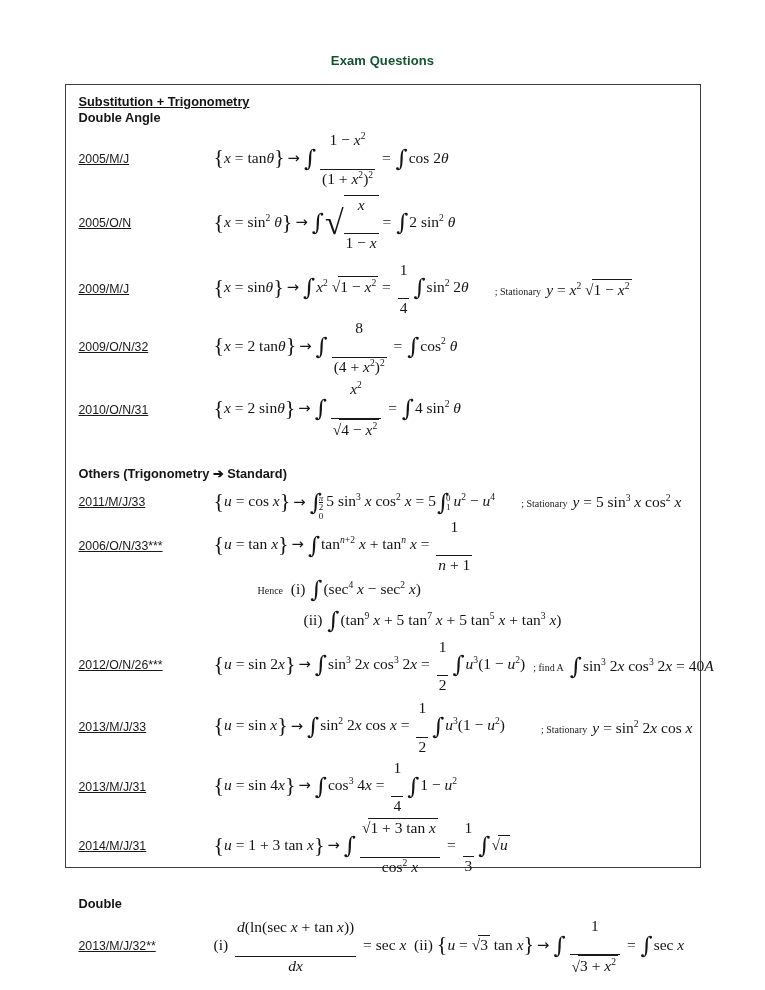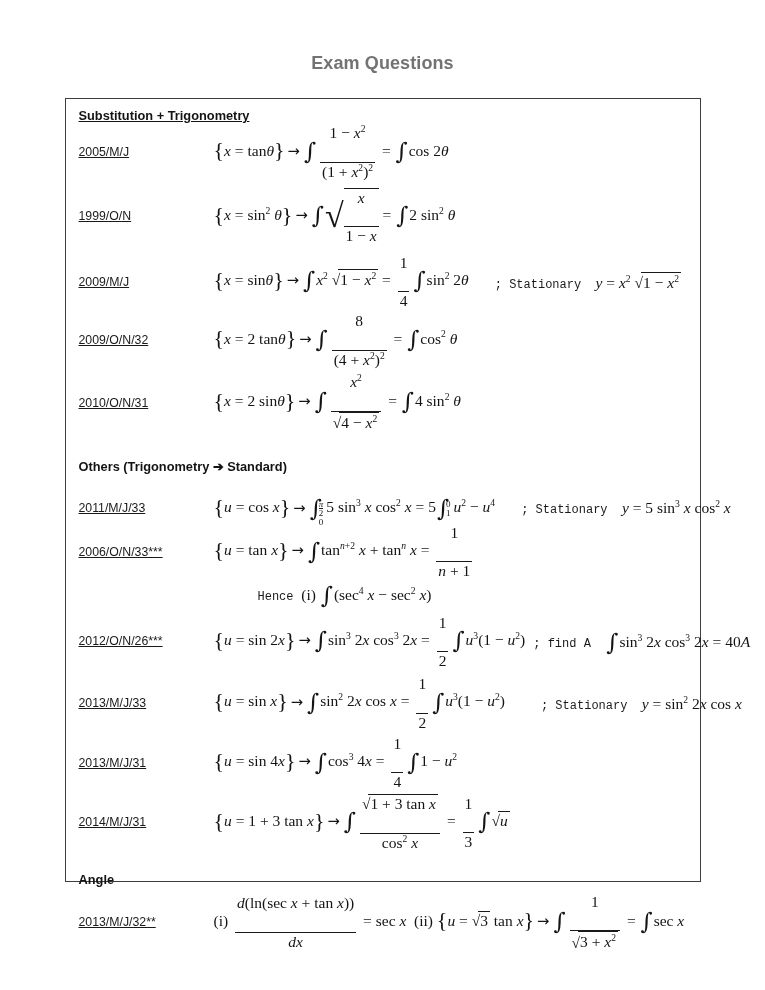--- a/index.html
+++ b/index.html
@@ -1,22 +1,22 @@
 <!DOCTYPE html>
 <html><head>
 <meta charset="utf-8">
 <style>
   html,body{margin:0;padding:0;}
   body{
     width:765px;height:990px;background:#ffffff;position:relative;
     font-family:"Liberation Sans",sans-serif;color:#1a1a1a;overflow:hidden;
   }
   .title{
-    margin:53px 0 24px;text-align:center;font-weight:bold;font-size:18px;
-    letter-spacing:.1px;color:#737373;
+    margin:53px 0 16px;text-align:center;font-weight:bold;font-size:13px;
+    letter-spacing:.1px;color:#14532d;
   }
   .box{
     margin:0 auto;width:636px;height:784px;border:1.6px solid #3d3d3d;
     box-sizing:border-box;padding:9px 13px;background:#fff;
   }
   .h{font-weight:bold;font-size:12.8px;line-height:16px;color:#141414;}
   .h.u{text-decoration:underline;}
   .row{display:flex;align-items:center;min-height:24px;}
   .lab{width:135px;flex-shrink:0;font-size:12.3px;color:#1a1a1a;text-decoration:underline;}
   .m{
@@ -39,61 +39,62 @@
   .ovf{display:inline-block;vertical-align:middle;border-top:1.3px solid #1a1a1a;}
   .ovf .fr{margin:0;vertical-align:top;}
   .lims{
     display:inline-flex;flex-direction:column;justify-content:space-between;
     height:2.05em;vertical-align:middle;font-size:0.58em;line-height:1;
     margin:0 3px 0 -4px;text-align:left;
   }
   .frx{display:inline-block;text-align:center;line-height:0.95;}
   .frx>span{display:block;}
   .frx>span+span{border-top:1px solid #1a1a1a;}
-  .lbl{font-family:Liberation Mono, monospace;font-size:12px;color:#1a1a1a;}
+  .lbl{font-family:Liberation Serif, serif;font-size:10px;color:#1a1a1a;}
   .note{margin-left:26px;}
 </style>
 </head>
 <body>
 
 <div>
 
   <div class="title">Exam Questions</div>
 
   <div class="box">
 
     <div class="h u">Substitution + Trigonometry</div>
+    <div class="h" style="margin-bottom:5px">Double Angle</div>
 
     <div class="row" style="margin-bottom:8px">
       <div class="lab">2005/M/J</div>
       <div class="m"><span class="br">{</span><i>x</i> = tan<i>θ</i><span class="br">}</span><span class="ar">→</span><span class="int">∫</span><span class="fr"><span>1 − <i>x</i><sup>2</sup></span><span>(1 + <i>x</i><sup>2</sup>)<sup>2</sup></span></span> = <span class="int">∫</span>cos 2<i>θ</i></div>
     </div>
 
     <div class="row" style="margin-bottom:9px">
-      <div class="lab">1999/O/N</div>
+      <div class="lab">2005/O/N</div>
       <div class="m"><span class="br">{</span><i>x</i> = sin<sup>2</sup> <i>θ</i><span class="br">}</span><span class="ar">→</span><span class="int">∫</span><span class="rd2">√</span><span class="ovf"><span class="fr"><span><i>x</i></span><span>1 − <i>x</i></span></span></span> = <span class="int">∫</span>2 sin<sup>2</sup> <i>θ</i></div>
     </div>
 
     <div class="row" style="margin-bottom:3px">
       <div class="lab">2009/M/J</div>
       <div class="m"><span class="br">{</span><i>x</i> = sin<i>θ</i><span class="br">}</span><span class="ar">→</span><span class="int">∫</span><i>x</i><sup>2</sup> <span class="rd">√</span><span class="ov2">1 − <i>x</i><sup>2</sup></span> = <span class="fr"><span>1</span><span>4</span></span><span class="int">∫</span>sin<sup>2</sup> 2<i>θ</i></div>
       <div class="m note"><span class="lbl">; Stationary&nbsp; </span><i>y</i> = <i>x</i><sup>2</sup> <span class="rd">√</span><span class="ov2">1 − <i>x</i><sup>2</sup></span></div>
     </div>
 
     <div class="row" style="margin-bottom:5px">
       <div class="lab">2009/O/N/32</div>
       <div class="m"><span class="br">{</span><i>x</i> = 2 tan<i>θ</i><span class="br">}</span><span class="ar">→</span><span class="int">∫</span><span class="fr"><span>8</span><span>(4 + <i>x</i><sup>2</sup>)<sup>2</sup></span></span> = <span class="int">∫</span>cos<sup>2</sup> <i>θ</i></div>
     </div>
 
     <div class="row">
       <div class="lab">2010/O/N/31</div>
       <div class="m"><span class="br">{</span><i>x</i> = 2 sin<i>θ</i><span class="br">}</span><span class="ar">→</span><span class="int">∫</span><span class="fr"><span><i>x</i><sup>2</sup></span><span><span class="rd">√</span><span class="ov2">4 − <i>x</i><sup>2</sup></span></span></span> = <span class="int">∫</span>4 sin<sup>2</sup> <i>θ</i></div>
     </div>
 
-    <div class="h" style="margin:27px 0 21px">Others (Trigonometry ➔ Standard)</div>
+    <div class="h" style="margin:27px 0 8px">Others (Trigonometry ➔ Standard)</div>
 
     <div class="row" style="margin-bottom:4px">
       <div class="lab">2011/M/J/33</div>
       <div class="m"><span class="br">{</span><i>u</i> = cos <i>x</i><span class="br">}</span><span class="ar">→</span><span class="int">∫</span><span class="lims">
             <span><span class="frx"><span><i>π</i></span><span>2</span></span></span>
             <span>0</span>
           </span>5 sin<sup>3</sup> <i>x</i> cos<sup>2</sup> <i>x</i> = 5<span class="int">∫</span><span class="lims">
             <span>0</span>
             <span>1</span>
           </span><i>u</i><sup>2</sup> − <i>u</i><sup>4</sup></div>
@@ -102,20 +103,23 @@
 
     <div class="row" style="margin-bottom:3px">
       <div class="lab">2006/O/N/33***</div>
       <div class="m"><span class="br">{</span><i>u</i> = tan <i>x</i><span class="br">}</span><span class="ar">→</span><span class="int">∫</span>tan<sup><i>n</i>+2</sup> <i>x</i> + tan<sup><i>n</i></sup> <i>x</i> = <span class="fr"><span>1</span><span><i>n</i> + 1</span></span></div>
     </div>
 
     <div class="row" style="margin-left:179px;margin-bottom:7px">
       <div class="m"><span class="lbl">Hence</span>&nbsp;&nbsp;(i) <span class="int">∫</span>(sec<sup>4</sup> <i>x</i> − sec<sup>2</sup> <i>x</i>)</div>
     </div>
 
+    <div class="row" style="margin-left:225px;margin-bottom:6px">
+      <div class="m">(ii) <span class="int">∫</span>(tan<sup>9</sup> <i>x</i> + 5 tan<sup>7</sup> <i>x</i> + 5 tan<sup>5</sup> <i>x</i> + tan<sup>3</sup> <i>x</i>)</div>
+    </div>
 
     <div class="row" style="margin-bottom:6px">
       <div class="lab">2012/O/N/26***</div>
       <div class="m"><span class="br">{</span><i>u</i> = sin 2<i>x</i><span class="br">}</span><span class="ar">→</span><span class="int">∫</span>sin<sup>3</sup> 2<i>x</i> cos<sup>3</sup> 2<i>x</i> = <span class="fr"><span>1</span><span>2</span></span><span class="int">∫</span><i>u</i><sup>3</sup>(1 − <i>u</i><sup>2</sup>)</div>
       <div class="m note" style="margin-left:8px"><span class="lbl">; find A&nbsp; </span><span class="int">∫</span>sin<sup>3</sup> 2<i>x</i> cos<sup>3</sup> 2<i>x</i> = 40<i>A</i></div>
     </div>
 
     <div class="row" style="margin-bottom:4px">
       <div class="lab">2013/M/J/33</div>
       <div class="m"><span class="br">{</span><i>u</i> = sin <i>x</i><span class="br">}</span><span class="ar">→</span><span class="int">∫</span>sin<sup>2</sup> 2<i>x</i> cos <i>x</i> = <span class="fr"><span>1</span><span>2</span></span><span class="int">∫</span><i>u</i><sup>3</sup>(1 − <i>u</i><sup>2</sup>)</div>
@@ -125,21 +129,21 @@
     <div class="row" style="margin-bottom:3px">
       <div class="lab">2013/M/J/31</div>
       <div class="m"><span class="br">{</span><i>u</i> = sin 4<i>x</i><span class="br">}</span><span class="ar">→</span><span class="int">∫</span>cos<sup>3</sup> 4<i>x</i> = <span class="fr"><span>1</span><span>4</span></span><span class="int">∫</span>1 − <i>u</i><sup>2</sup></div>
     </div>
 
     <div class="row">
       <div class="lab">2014/M/J/31</div>
       <div class="m"><span class="br">{</span><i>u</i> = 1 + 3 tan <i>x</i><span class="br">}</span><span class="ar">→</span><span class="int">∫</span><span class="fr"><span><span class="rd">√</span><span class="ov2">1 + 3 tan <i>x</i></span></span><span>cos<sup>2</sup> <i>x</i></span></span> = <span class="fr"><span>1</span><span>3</span></span><span class="int">∫</span><span class="rd">√</span><span class="ov2"><i>u</i></span></div>
     </div>
 
-    <div class="h" style="margin:21px 0 5px">Angle</div>
+    <div class="h" style="margin:21px 0 5px">Double</div>
 
     <div class="row">
       <div class="lab">2013/M/J/32**</div>
       <div class="m">(i) <span class="fr"><span><i>d</i>(ln(sec <i>x</i> + tan <i>x</i>))</span><span><i>dx</i></span></span> = sec <i>x</i>&nbsp;&nbsp;(ii) <span class="br">{</span><i>u</i> = <span class="rd">√</span><span class="ov2">3</span> tan <i>x</i><span class="br">}</span><span class="ar">→</span><span class="int">∫</span><span class="fr"><span>1</span><span><span class="rd">√</span><span class="ov2">3 + <i>x</i><sup>2</sup></span></span></span> = <span class="int">∫</span>sec <i>x</i></div>
     </div>
 
   </div>
 </div>
 
 </body></html>

